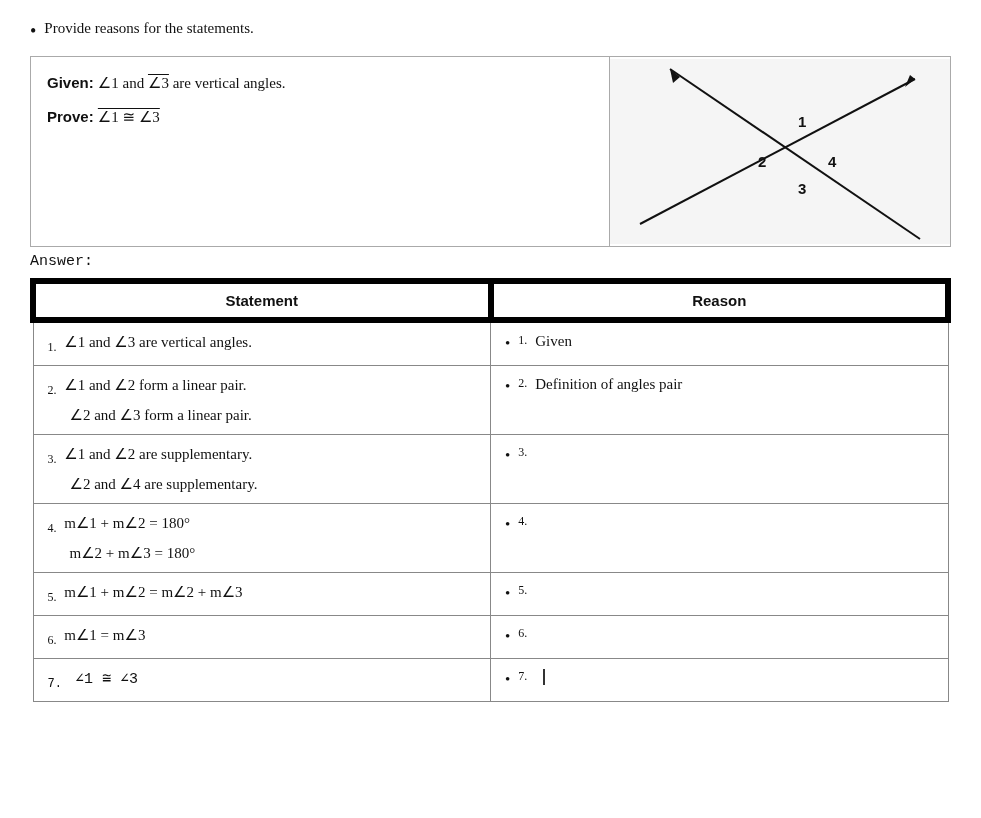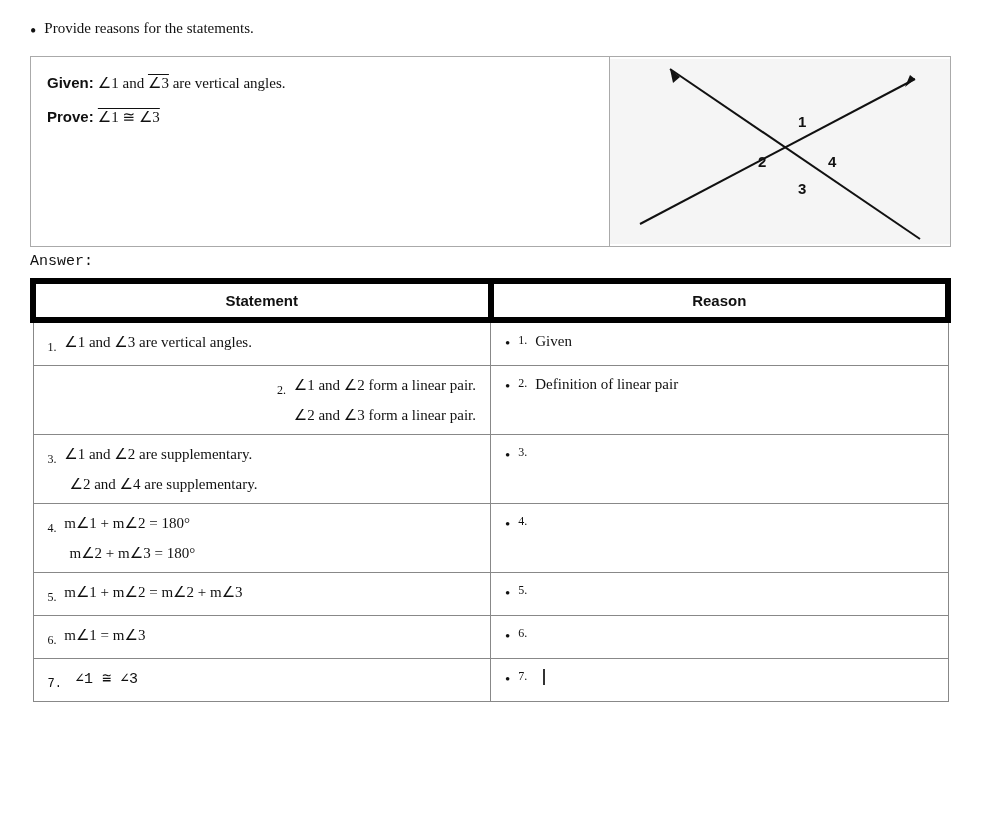--- a/index.html
+++ b/index.html
@@ -160,29 +160,29 @@
         </td>
         <td style="width: 50%;">
           <div class="reason-cell">
             <span class="reason-bullet">•</span> 
             <span style="font-size: 12px; vertical-align: sub;">1.</span>
             <span> Given</span>
           </div>
         </td>
       </tr>
       <tr>
-        <td style="width: 50%; text-align: right;">
+        <td style="width: 50%;">
           <div><span style="font-size: 12px; vertical-align: sub; margin-right: 4px;">2.</span><span> ∠1 and ∠2 form a linear pair.</span></div>
           <div class="sub-row" style="padding-left: 22px;">∠2 and ∠3 form a linear pair.</div>
         </td>
         <td style="width: 50%;">
           <div class="reason-cell">
             <span class="reason-bullet">•</span> 
             <span style="font-size: 12px; vertical-align: sub;">2.</span>
-            <span> Definition of linear pair</span>
+            <span> Definition of angles pair</span>
           </div>
         </td>
       </tr>
       <tr>
         <td style="width: 50%;">
           <div><span style="font-size: 12px; vertical-align: sub; margin-right: 4px;">3.</span><span> ∠1 and ∠2 are supplementary.</span></div>
           <div class="sub-row" style="padding-left: 22px;">∠2 and ∠4 are supplementary.</div>
         </td>
         <td style="width: 50%;">
           <div class="reason-cell">

